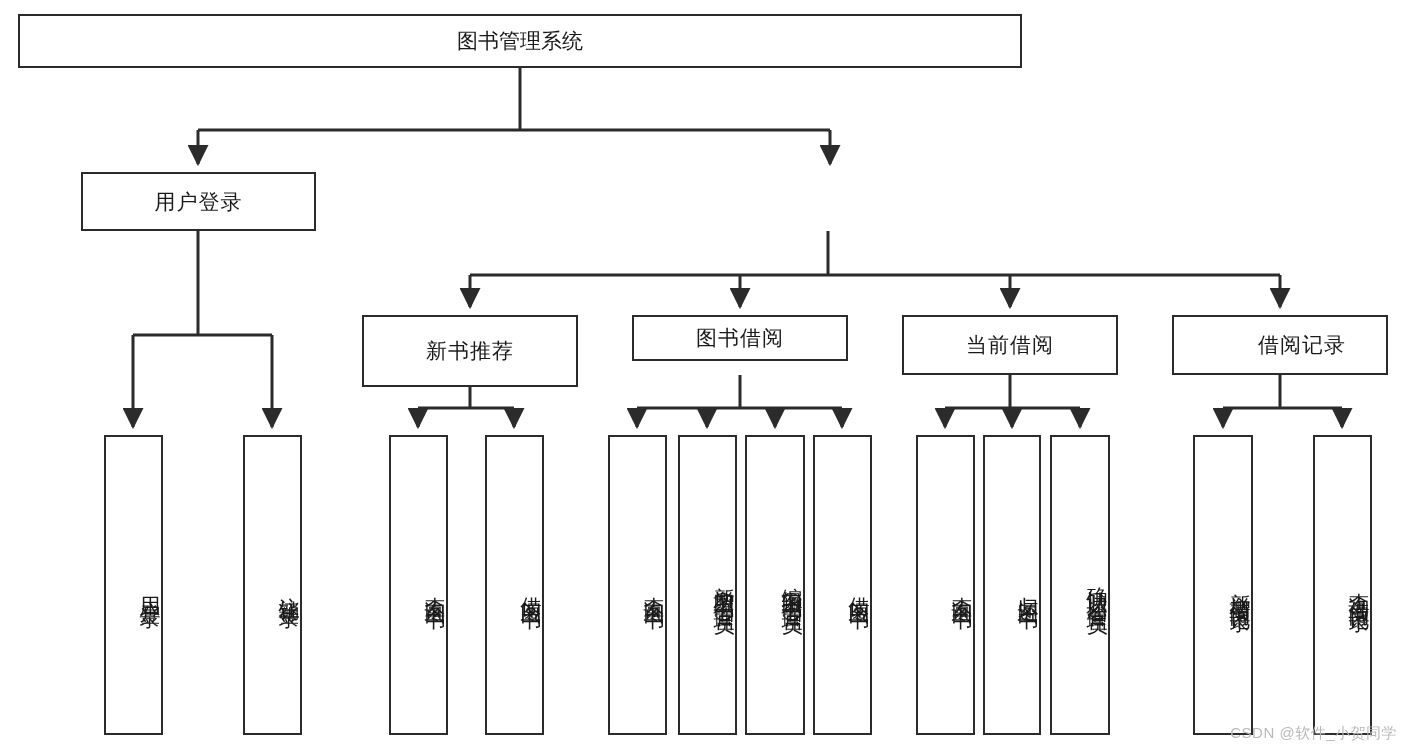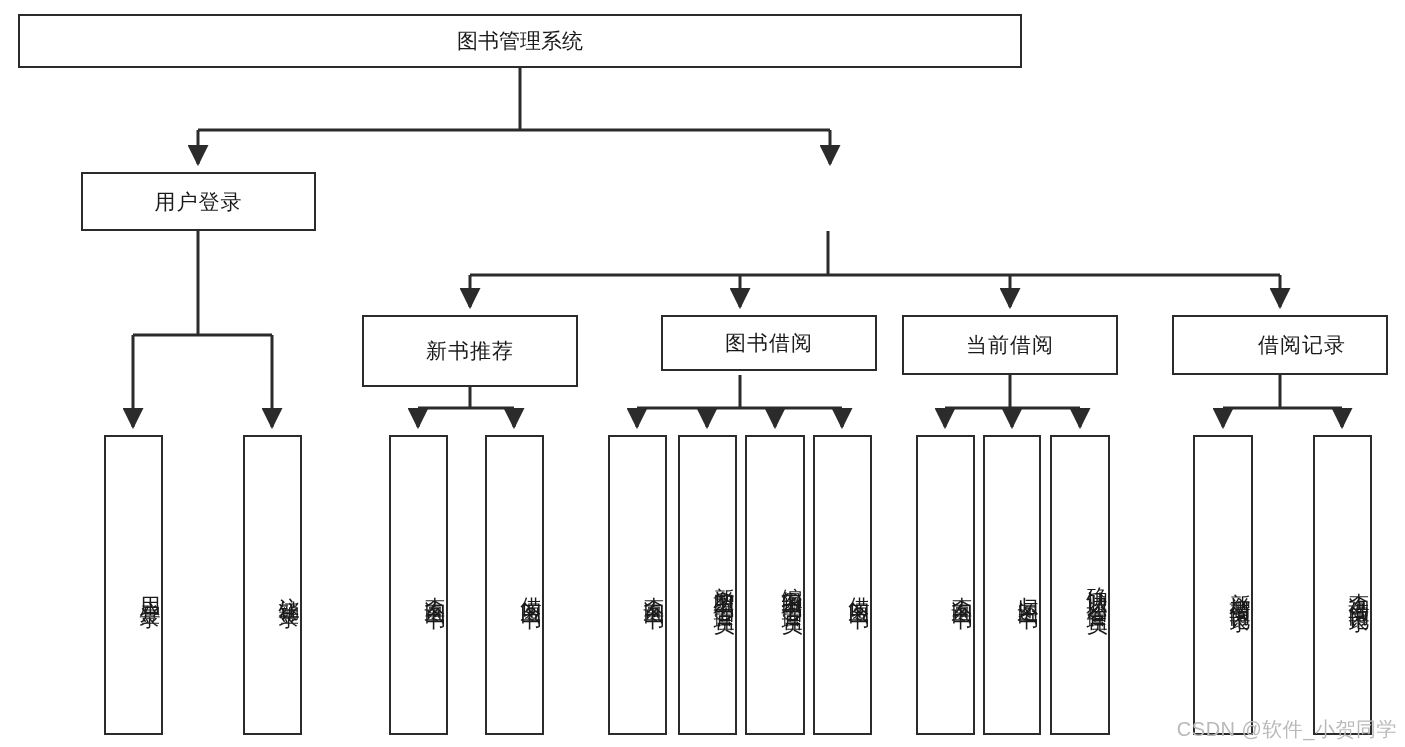--- a/index.html
+++ b/index.html
@@ -32,21 +32,21 @@
     letter-spacing:4px;
     align-items:flex-start;
     justify-content:center;
     padding-top:6px;
     line-height:1;
   }
   .node.leaf > span{display:block;}
   .watermark{
     position:absolute;
     right:8px;bottom:4px;
-    font-size:20px;
+    font-size:15px;
     color:#b9b9b9;
     white-space:nowrap;
     letter-spacing:0.5px;
   }
 </style>
 </head>
 <body>
 
 <div id="canvas">
 
@@ -104,21 +104,21 @@
     <span>图书管理系统</span>
   </div>
 
   <div class="node horiz" style="left: 81px; top: 172px; width: 235px; height: 59px;">
     <span>用户登录</span>
   </div>
 
   <div class="node horiz" style="left: 362px; top: 315px; width: 216px; height: 72px; font-family: Liberation Mono, monospace;">
     <span>新书推荐</span>
   </div>
-  <div class="node horiz" style="left: 661px; top: 315px; width: 216px; height: 56px;">
+  <div class="node horiz" style="left: 632px; top: 315px; width: 216px; height: 46px;">
     <span>图书借阅</span>
   </div>
   <div class="node horiz" style="left: 902px; top: 315px; width: 216px; height: 60px;">
     <span>当前借阅</span>
   </div>
   <div class="node horiz" style="left: 1172px; top: 315px; width: 216px; height: 60px; padding-left: 44px;">
     <span>借阅记录</span>
   </div>
 
   <div class="node leaf" style="left: 104px; top: 435px; width: 59px; height: 300px;">

